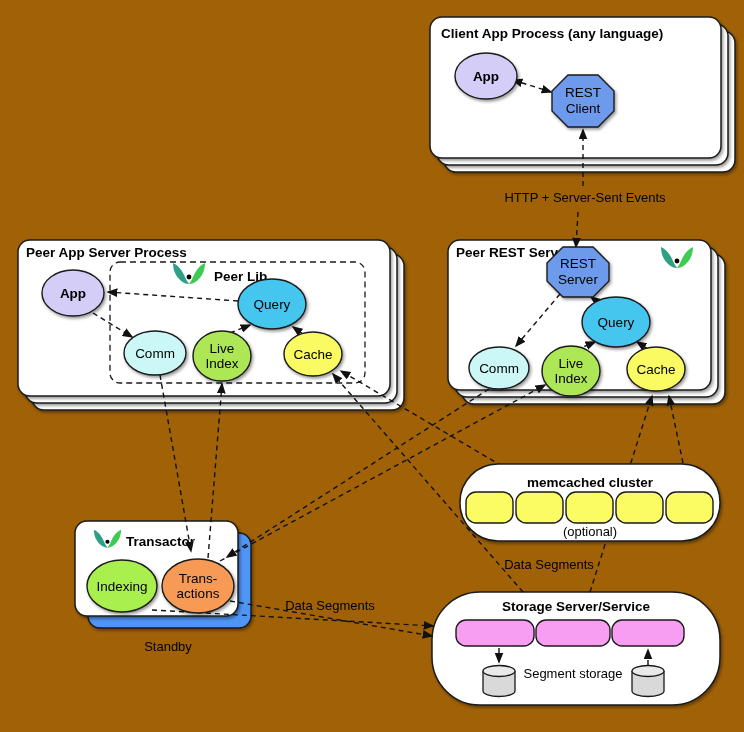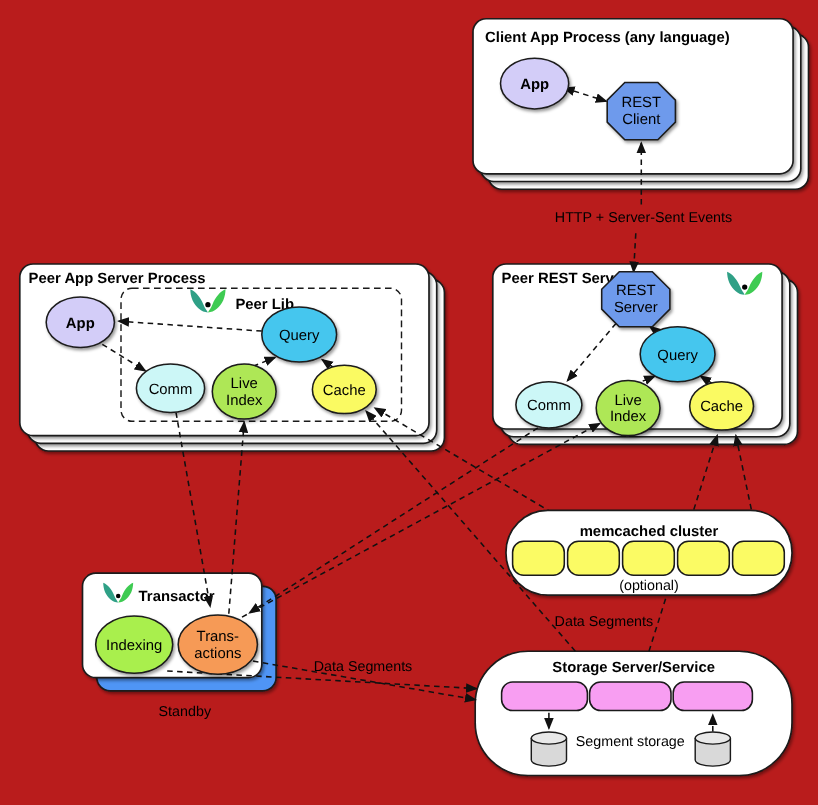--- a/index.html
+++ b/index.html
@@ -1,16 +1,16 @@
 <!DOCTYPE html>
 <html><head>
 <meta charset="utf-8">
 <style>
   html,body{margin:0;padding:0;background:#ffffff;}
-  .stage{position:relative;width:744px;height:732px;background:#b91c1c;overflow:hidden;
+  .stage{position:relative;width:744px;height:732px;background:#a16207;overflow:hidden;
          font-family:"Liberation Sans",sans-serif;}
   svg text{font-family:"Liberation Sans",sans-serif;fill:#000;}
   .boxtitle{font-size:13.5px;font-weight:bold;}
   .nodelabel{font-size:13.5px;}
   .nodelabel-b{font-size:13.5px;font-weight:bold;}
   .freelabel{font-size:13px;}
   .edge{fill:none;stroke:#111;stroke-width:1.4;stroke-dasharray:5 4;}
   .boxline{fill:#ffffff;stroke:#1a1a1a;stroke-width:1.5;}
   .node{stroke:#1a1a1a;stroke-width:1.4;}
 </style>

